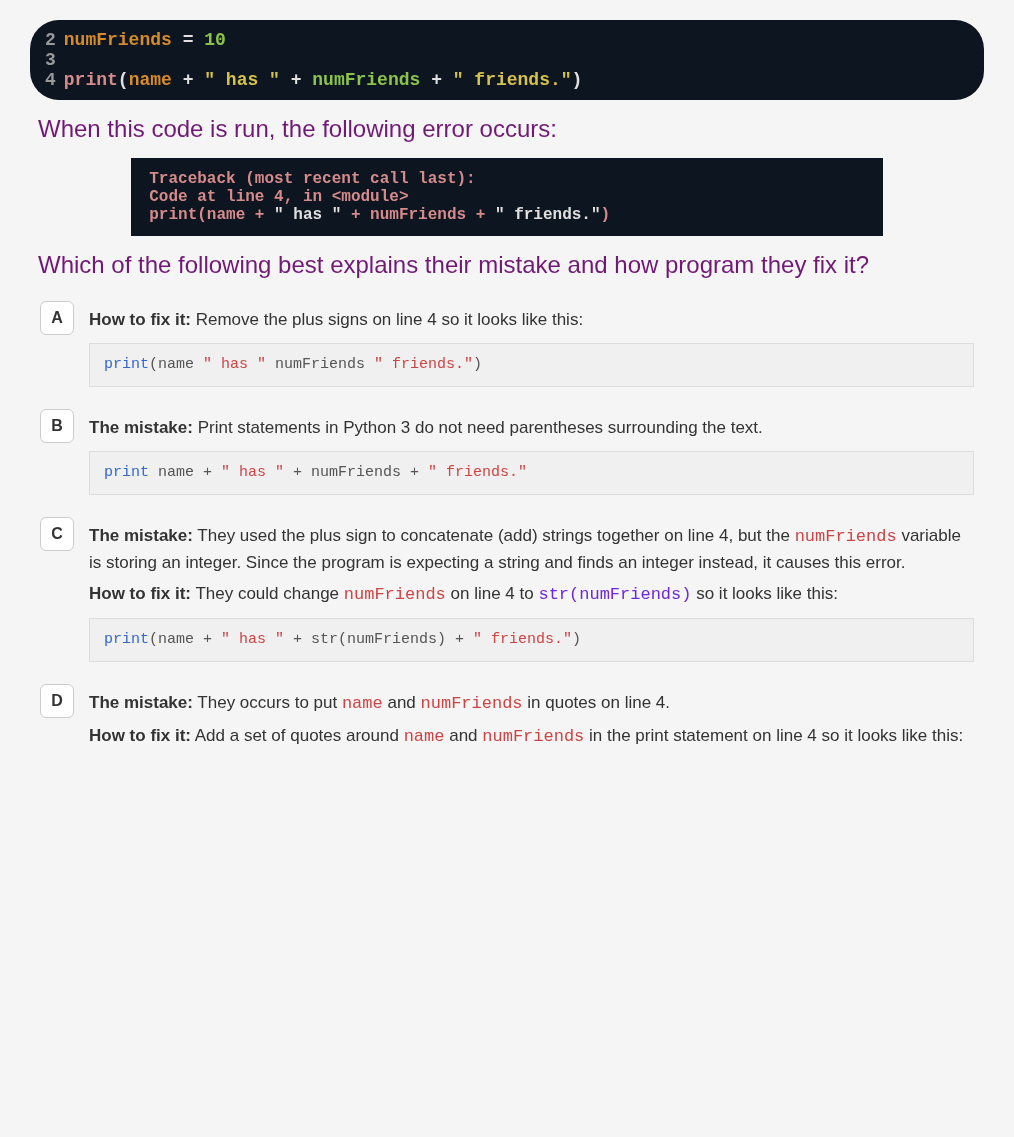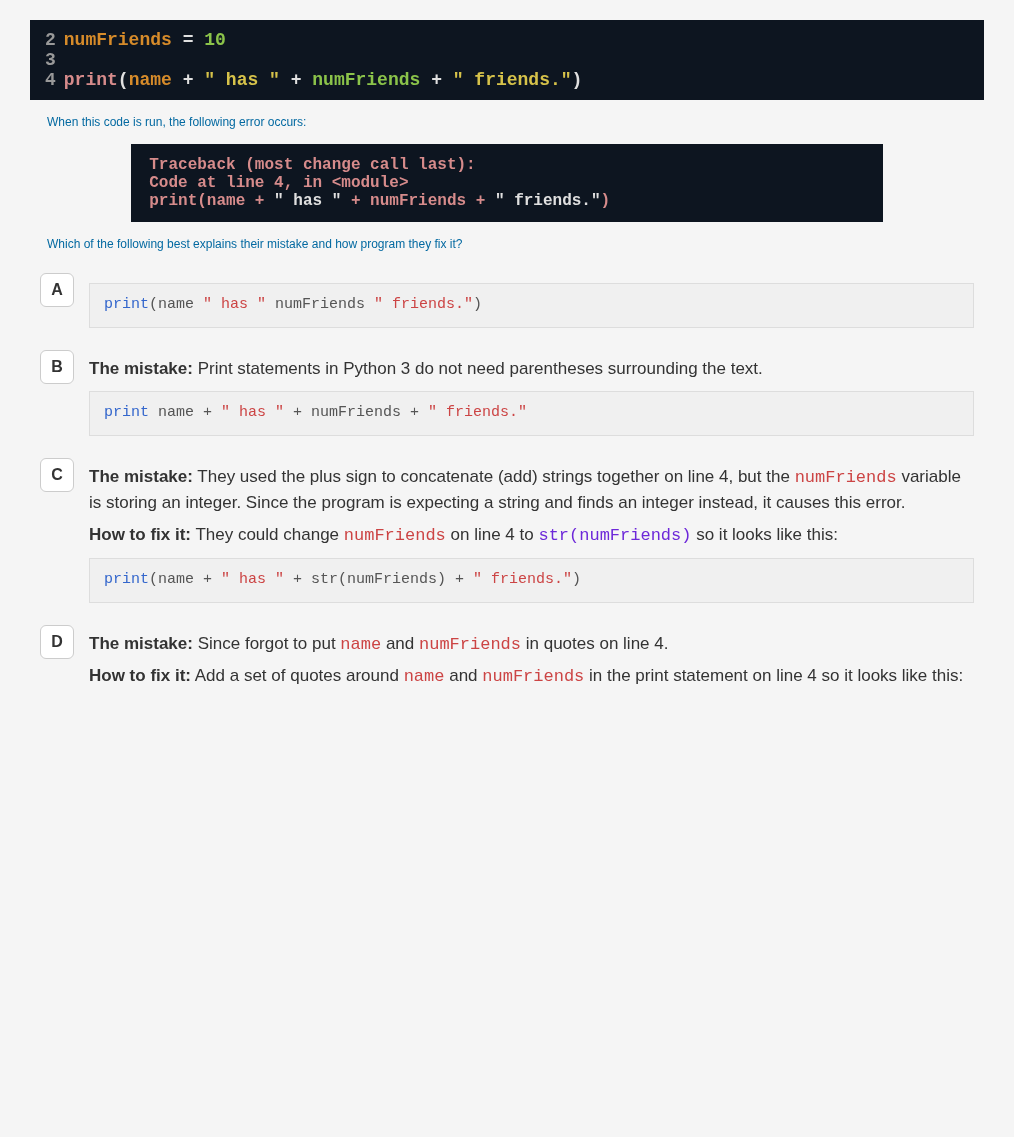--- a/index.html
+++ b/index.html
@@ -10,31 +10,32 @@
       color: #333;
     }
     .code-block {
       background: #0d1520;
       color: #e0e0e0;
       padding: 10px 15px;
       font-family: 'Courier New', monospace;
       font-size: 18px;
       font-weight: bold;
       margin-bottom: 15px;
+      border-radius: 29px;
     }
     .code-block .line-num { color: #999; margin-right: 8px; }
     .code-block .var-orange { color: #d68b2a; }
     .code-block .var-green { color: #8bc34a; }
     .code-block .var-pink { color: #d68b8b; }
     .code-block .str-yellow { color: #d6c24a; }
     .code-block .op { color: #e0e0e0; }
     .question-text {
-      font-size: 12px;
-      margin: 15px 17px;
-      color: #0369a1;
+      font-size: 24px;
+      margin: 15px 8px;
+      color: #701a75;
     }
     .error-block {
       background: #0d1520;
       color: #d68b8b;
       padding: 12px 18px;
       font-family: 'Courier New', monospace;
       font-size: 16px;
       font-weight: bold;
       margin: 0 auto 15px;
       width: 75%;
@@ -91,30 +92,31 @@
     <span class="line-num">3</span>
   </div>
   <div>
     <span class="line-num">4</span><span class="var-pink">print</span><span class="op">(</span><span class="var-orange">name</span><span class="op"> + </span><span class="str-yellow">" has "</span><span class="op"> + </span><span class="var-green">numFriends</span><span class="op"> + </span><span class="str-yellow">" friends."</span><span class="op">)</span>
   </div>
 </div>
 
 <p class="question-text">When this code is run, the following error occurs:</p>
 
 <div class="error-block">
-  <div>Traceback (most change call last):</div>
+  <div>Traceback (most recent call last):</div>
   <div>Code at line 4, in &lt;module&gt;</div>
   <div><span>    print(name + </span><span class="white">" has "</span><span> + numFriends + </span><span class="white">" friends."</span><span>)</span></div>
 </div>
 
 <p class="question-text">Which of the following best explains their mistake and how program they fix it?</p>
 
 <div class="option">
   <div class="option-letter">A</div>
   <div class="option-body">
+    <p><strong>How to fix it:</strong><span> Remove the plus signs on line 4 so it looks like this:</span></p>
     <div class="code-inline"><span class="kw-blue">print</span><span class="mono-plain">(name </span><span class="str-red">" has "</span><span class="mono-plain"> numFriends </span><span class="str-red">" friends."</span><span class="mono-plain">)</span></div>
   </div>
 </div>
 
 <div class="option">
   <div class="option-letter">B</div>
   <div class="option-body">
     <p><strong>The mistake:</strong><span> Print statements in Python 3 do not need parentheses surrounding the text.</span></p>
     <div class="code-inline"><span class="kw-blue">print</span><span class="mono-plain"> name + </span><span class="str-red">" has "</span><span class="mono-plain"> + numFriends + </span><span class="str-red">" friends."</span></div>
   </div>
@@ -125,16 +127,16 @@
   <div class="option-body">
     <p><strong>The mistake:</strong><span> They used the plus sign to concatenate (add) strings together on line 4, but the </span><span class="mono-red">numFriends</span><span> variable is storing an integer. Since the program is expecting a string and finds an integer instead, it causes this error.</span></p>
     <p><strong>How to fix it:</strong><span> They could change </span><span class="mono-red">numFriends</span><span> on line 4 to </span><span class="mono-blue">str(numFriends)</span><span> so it looks like this:</span></p>
     <div class="code-inline"><span class="kw-blue">print</span><span class="mono-plain">(name + </span><span class="str-red">" has "</span><span class="mono-plain"> + str(numFriends) + </span><span class="str-red">" friends."</span><span class="mono-plain">)</span></div>
   </div>
 </div>
 
 <div class="option">
   <div class="option-letter">D</div>
   <div class="option-body">
-    <p><strong>The mistake:</strong><span> Since forgot to put </span><span class="mono-red">name</span><span> and </span><span class="mono-red">numFriends</span><span> in quotes on line 4.</span></p>
+    <p><strong>The mistake:</strong><span> They occurs to put </span><span class="mono-red">name</span><span> and </span><span class="mono-red">numFriends</span><span> in quotes on line 4.</span></p>
     <p><strong>How to fix it:</strong><span> Add a set of quotes around </span><span class="mono-red">name</span><span> and </span><span class="mono-red">numFriends</span><span> in the print statement on line 4 so it looks like this:</span></p>
   </div>
 </div>
 
 </body></html>

